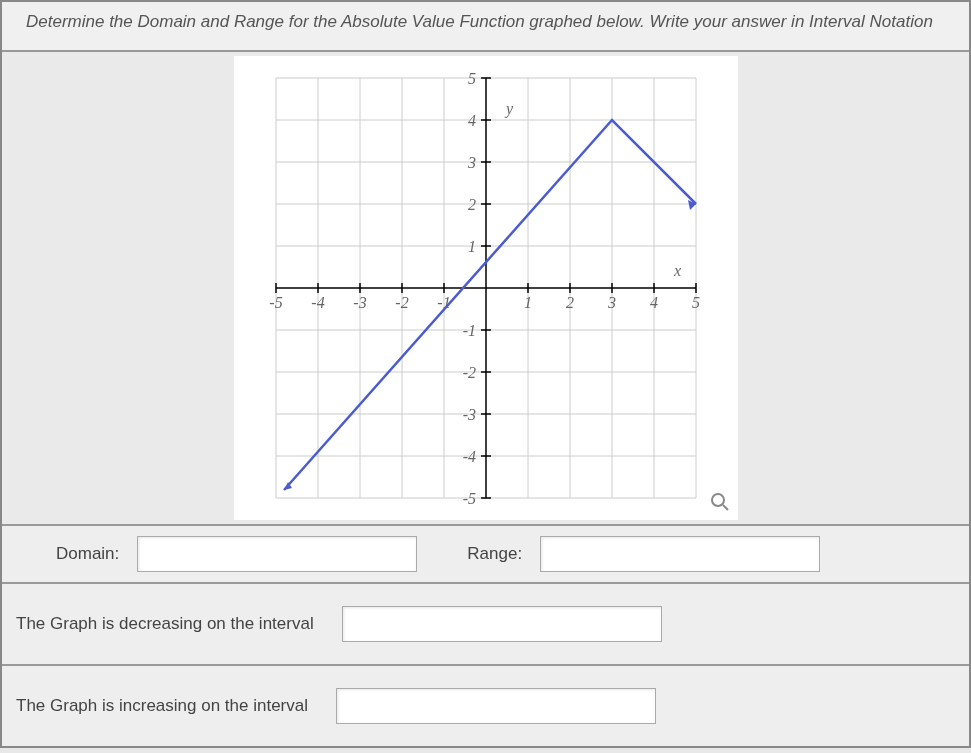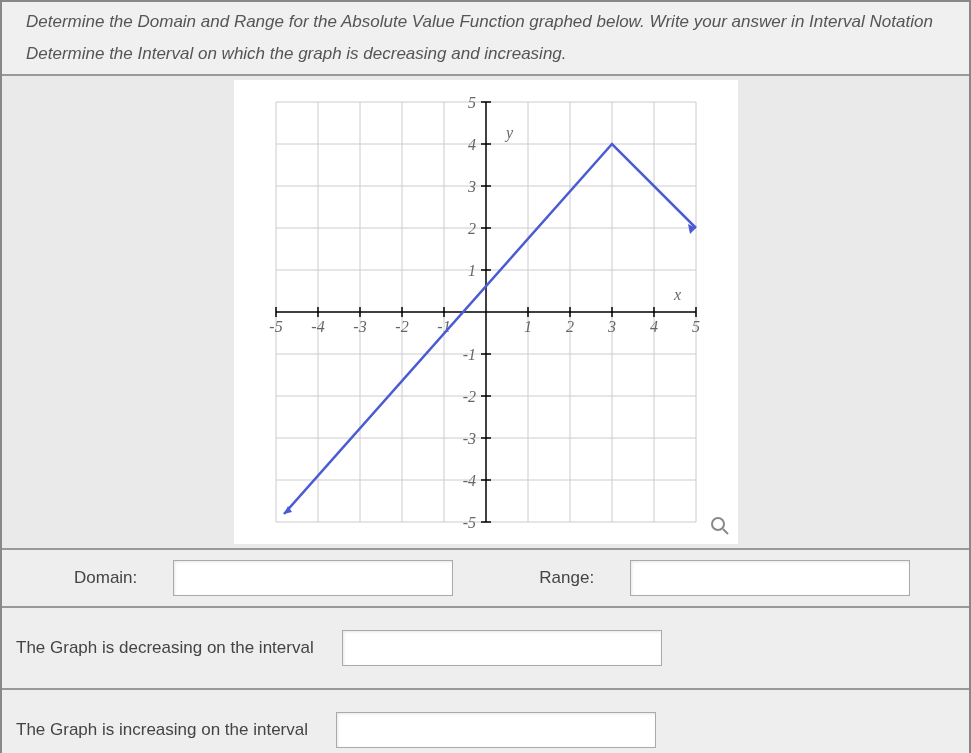--- a/index.html
+++ b/index.html
@@ -64,21 +64,21 @@
       border: 1px solid #aaa;
       background: #fff;
       box-shadow: inset 1px 1px 3px rgba(0,0,0,0.1);
     }
     .domain-range-row {
       display: flex;
       align-items: center;
       padding: 10px 14px;
       border-bottom: 2px solid #999;
       background: #eeeeee;
-      gap: 28px;
+      gap: 10px;
     }
     .domain-range-row .input-box {
       width: 280px;
     }
     .interval-row .input-box {
       width: 320px;
     }
     .spacer {
       width: 30px;
     }
@@ -88,21 +88,20 @@
       right: 8px;
     }
   </style>
 </head>
 <body>
 
 <div class="container">
 
   <div class="instructions">
     <div class="instr-line1">Determine the Domain and Range for the Absolute Value Function graphed below. Write your answer in Interval Notation</div>
-    <div>Determine the Interval on which the graph is decreasing and increasing.</div>
   </div>
 
   <div class="chart-section">
     <div class="chart-inner">
       <svg class="graph" width="500" height="460" viewBox="0 0 500 460">
 
         <g stroke="#ccc" stroke-width="1">
 
           <line x1="40" y1="20" x2="40" y2="440"></line>
           <line x1="82" y1="20" x2="82" y2="440"></line>

